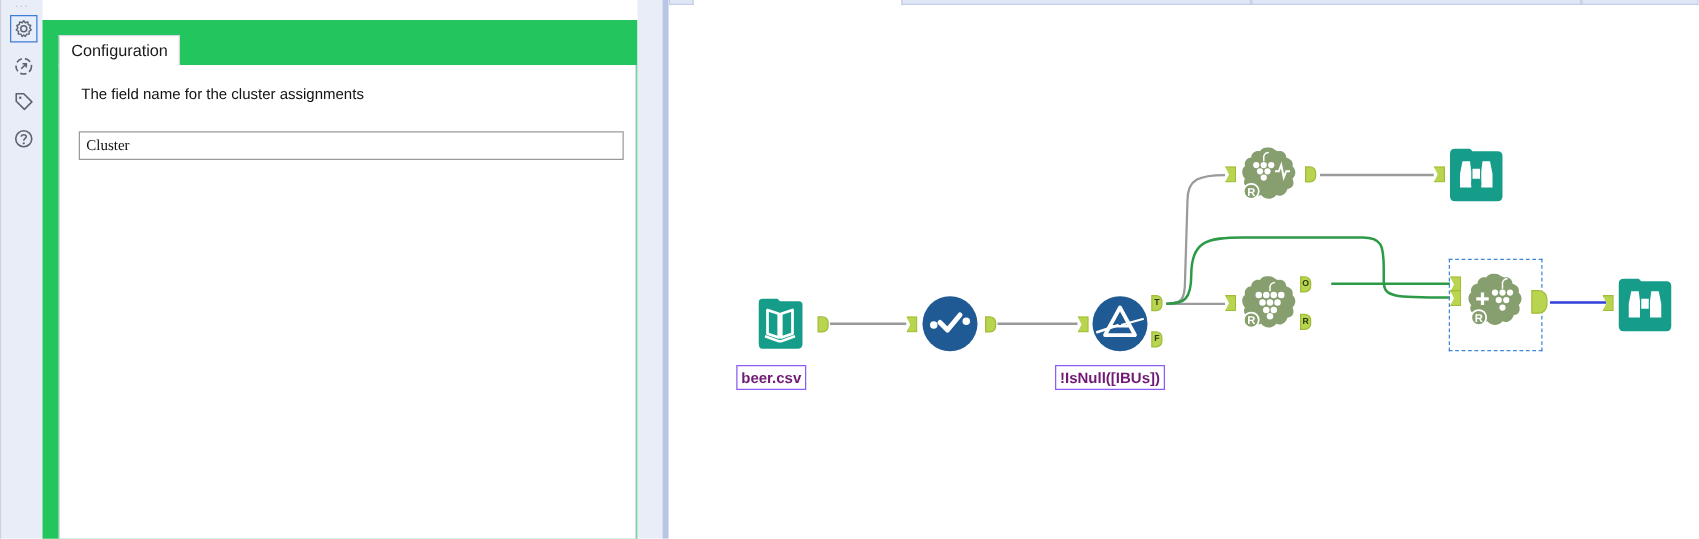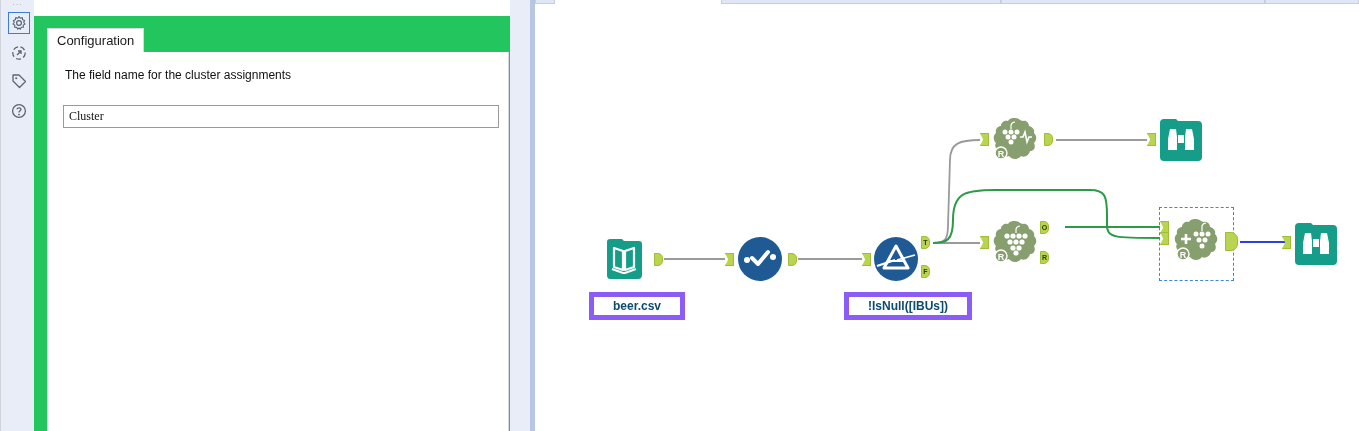--- a/index.html
+++ b/index.html
@@ -32,21 +32,21 @@
 
   .wire { position: absolute; left: 0; top: 0; width: 824px; height: 431px; pointer-events: none; }
 
   .tool { position: absolute; cursor: pointer; }
   .tool svg { display: block; }
 
   .anchor { position: absolute; width: 9px; height: 13px; background: #b9d54f; border: 1px solid #a0bd3a; font-size: 7px; font-weight: bold; color: #2b3a12; text-align: center; line-height: 11px; cursor: crosshair; }
   .anchor.out { border-radius: 0 5px 5px 0; }
   .anchor.in { clip-path: polygon(0 0, 100% 0, 100% 100%, 0 100%, 35% 50%); }
 
-  .annot { position: absolute; background: #fff; border: 5px solid #8b5cf6; font-size: 12px; font-weight: bold; color: #0c4a6e; padding: 2px 19px; white-space: nowrap; }
+  .annot { position: absolute; background: #fff; border: 1px solid #8b5cf6; font-size: 12px; font-weight: bold; color: #701a75; padding: 2px 3px; white-space: nowrap; }
   .selbox { position: absolute; border: 1px dashed #3d86d8; }
 </style>
 </head>
 <body>
 
 <div id="app">
 
   <div id="rail">
     <div class="dots">···</div>
 

